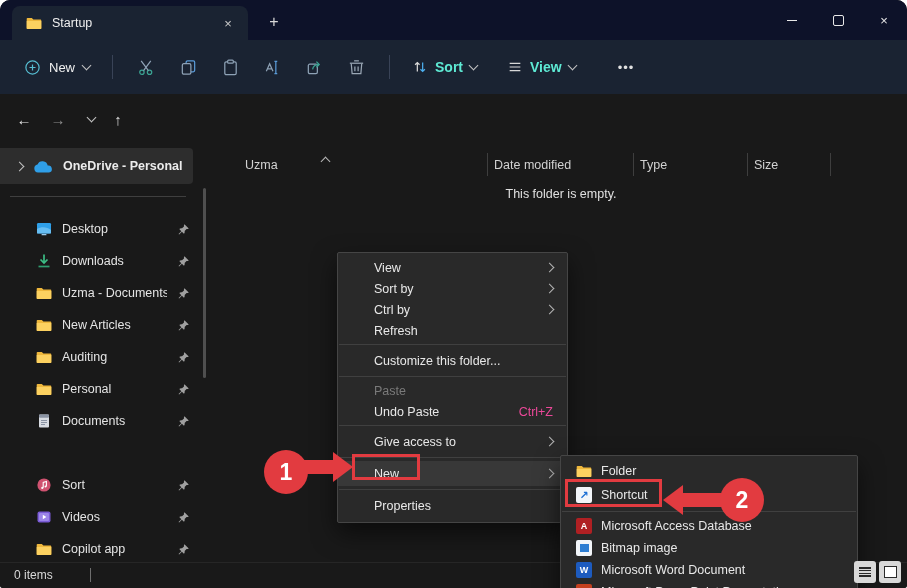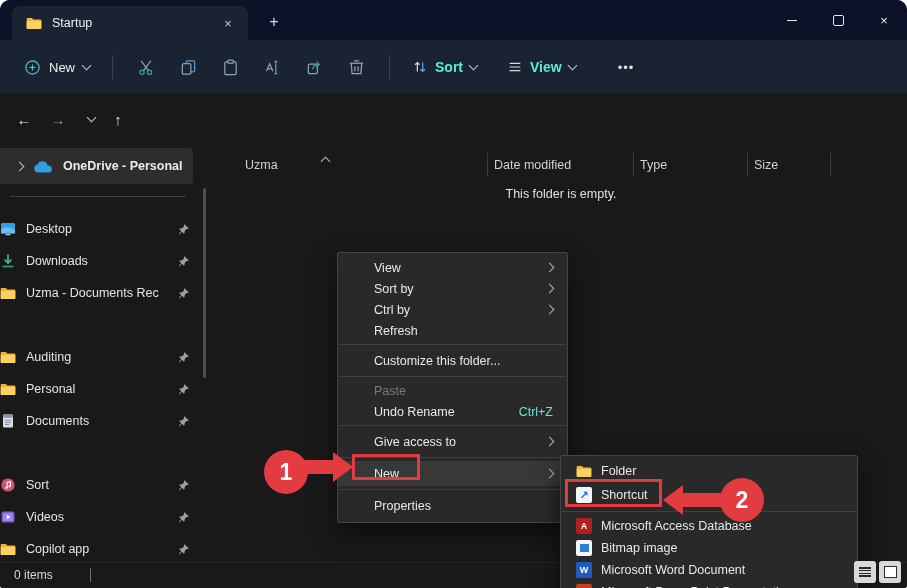--- a/index.html
+++ b/index.html
@@ -39,21 +39,21 @@
   .addr-spacer{flex:1;}
   .refresh-btn{position:absolute;left:514px;top:108px;width:30px;height:28px;display:flex;align-items:center;justify-content:center;border-radius:4px;}
   .searchbox{position:absolute;left:552px;top:106px;width:343px;height:31px;background:#1f1f1f;border:1px solid #3a3a3a;border-bottom-color:#555;border-radius:4px;box-sizing:border-box;display:flex;align-items:center;padding:0 10px;}
   .searchbox input{flex:1;background:transparent;border:none;outline:none;color:#cfcfcf;font-size:12.5px;font-family:inherit;}
   .searchbox input::placeholder{color:#8f8f8f;}
   
   .sidebar{position:absolute;left:0;top:145px;width:215px;bottom:25px;background:#191919;}
   .onedrive-row{position:absolute;left:0;top:3px;width:193px;height:36px;background:#2d2d2d;border-radius:0 4px 4px 0;display:flex;align-items:center;padding-left:16px;box-sizing:border-box;gap:10px;}
   .onedrive-label{color:#ececec;font-weight:bold;}
   .side-div{position:absolute;left:10px;top:51px;width:176px;height:1px;background:#3f3f3f;}
-  .side-row{position:absolute;left:0;width:196px;height:30px;display:flex;align-items:center;box-sizing:border-box;gap:10px;border-radius:4px;}
+  .side-row{position:absolute;left:0;width:196px;height:30px;display:flex;align-items:center;padding-left:36px;box-sizing:border-box;gap:10px;border-radius:4px;}
   .side-label{color:#e4e4e4;white-space:nowrap;overflow:hidden;flex:1;}
   .pin{margin-right:6px;flex:none;}
   .side-scrollbar{position:absolute;left:203px;top:43px;width:3px;height:190px;background:#4f4f4f;border-radius:2px;}
   
   .main{position:absolute;left:215px;top:145px;right:0;bottom:25px;background:#191919;}
   .hdr-cell{position:absolute;top:5px;height:30px;display:flex;align-items:center;padding-left:7px;box-sizing:border-box;color:#d2d2d2;font-size:12.5px;}
   .hdr-divider{position:absolute;top:8px;width:1px;height:23px;background:#3e3e3e;}
   .hdr-sort-chev{position:absolute;left:107px;top:8px;border-color:#b8b8b8;}
   .empty-msg{position:absolute;left:0;top:42px;width:100%;text-align:center;color:#e0e0e0;font-size:12.5px;}
   
@@ -66,21 +66,21 @@
   .vb-lines{width:12px;height:10px;display:flex;flex-direction:column;justify-content:space-between;}
   .vb-lines i{height:1.6px;background:#2a2a2a;display:block;}
   .vb-frame{width:11px;height:10px;border:1.6px solid #2a2a2a;background:#fff;}
   
   .ctx{position:absolute;left:337px;top:252px;width:231px;background:#292929;border:1px solid #454545;border-radius:2px;box-shadow:0 10px 24px rgba(0,0,0,.55);z-index:20;padding:4px 0;box-sizing:border-box;}
   .mi{height:21px;display:flex;align-items:center;padding:0 14px 0 36px;color:#e8e8e8;position:relative;}
   .mi-lg{height:25px;}
   .mi-disabled{color:#7a7a7a;}
   .mi-hl{background:rgba(255,255,255,.07);}
   .mi .mlabel{flex:1;white-space:nowrap;}
-  .mi .mshort{color:#5eead4;}
+  .mi .mshort{color:#ec4899;}
   .mi .chev{border-color:#b4b4b4;}
   .msep{height:1px;background:#404040;margin:3px 1px;}
   
   .submenu{position:absolute;left:560px;top:455px;width:298px;background:#292929;border:1px solid #454545;border-radius:2px;box-shadow:0 10px 24px rgba(0,0,0,.55);z-index:30;padding:4px 0;box-sizing:border-box;}
   .smi{height:22px;display:flex;align-items:center;padding:0 12px 0 15px;gap:9px;color:#e8e8e8;}
   .smi-lg{height:26px;}
   .file-badge{width:16px;height:16px;border-radius:2px;display:flex;align-items:center;justify-content:center;font-size:10px;font-weight:bold;flex:none;}
   .badge-shortcut{background:#f2f5f9;color:#1d6fd4;font-size:11px;}
   .badge-access{background:#b02023;color:#fff;font-size:9px;}
   .badge-bitmap{background:#f2f5f9;position:relative;}
@@ -302,20 +302,34 @@
             <path d="M.7 6h14.6v7.2c0 .5-.3.8-.8.8H1.5c-.5 0-.8-.3-.8-.8z" fill="#fcd160"></path>
           </svg>
         </span>
       <span class="side-label">Uzma - Documents Rec</span>
       <span class="pin">
           <svg width="13" height="13" viewBox="0 0 16 16">
             <path d="M9.2 1.6 14.4 6.8c-.7.7-1.7.9-2.6.6L9.4 9.8c.3 1.2 0 2.5-.9 3.4L6 10.7 2.6 14.1l-.7-.7L5.3 10 2.8 7.5c.9-.9 2.2-1.2 3.4-.9l2.4-2.4c-.3-.9-.1-1.9.6-2.6z" fill="#a0a0a0"></path>
           </svg>
         </span>
     </div>
+    <div class="side-row" style="top:165px">
+      <span>
+          <svg width="16" height="16" viewBox="0 0 16 16">
+            <path d="M1.5 3h4.3l1.6 1.6h7.1c.5 0 .8.3.8.8v7.8c0 .5-.3.8-.8.8H1.5c-.5 0-.8-.3-.8-.8V3.8c0-.5.3-.8.8-.8z" fill="#eeb73c"></path>
+            <path d="M.7 6h14.6v7.2c0 .5-.3.8-.8.8H1.5c-.5 0-.8-.3-.8-.8z" fill="#fcd160"></path>
+          </svg>
+        </span>
+      <span class="side-label">New Articles</span>
+      <span class="pin">
+          <svg width="13" height="13" viewBox="0 0 16 16">
+            <path d="M9.2 1.6 14.4 6.8c-.7.7-1.7.9-2.6.6L9.4 9.8c.3 1.2 0 2.5-.9 3.4L6 10.7 2.6 14.1l-.7-.7L5.3 10 2.8 7.5c.9-.9 2.2-1.2 3.4-.9l2.4-2.4c-.3-.9-.1-1.9.6-2.6z" fill="#a0a0a0"></path>
+          </svg>
+        </span>
+    </div>
     <div class="side-row" style="top:197px">
       <span>
           <svg width="16" height="16" viewBox="0 0 16 16">
             <path d="M1.5 3h4.3l1.6 1.6h7.1c.5 0 .8.3.8.8v7.8c0 .5-.3.8-.8.8H1.5c-.5 0-.8-.3-.8-.8V3.8c0-.5.3-.8.8-.8z" fill="#eeb73c"></path>
             <path d="M.7 6h14.6v7.2c0 .5-.3.8-.8.8H1.5c-.5 0-.8-.3-.8-.8z" fill="#fcd160"></path>
           </svg>
         </span>
       <span class="side-label">Auditing</span>
       <span class="pin">
           <svg width="13" height="13" viewBox="0 0 16 16">
@@ -455,21 +469,21 @@
       </div>
     <div class="msep"></div>
     <div class="mi mi-lg">
         <span class="mlabel">Customize this folder...</span>
       </div>
     <div class="msep"></div>
     <div class="mi mi-disabled">
         <span class="mlabel">Paste</span>
       </div>
     <div class="mi">
-        <span class="mlabel">Undo Rename</span>
+        <span class="mlabel">Undo Paste</span>
         <span class="mshort">Ctrl+Z</span>
       </div>
     <div class="msep"></div>
     <div class="mi mi-lg">
         <span class="mlabel">Give access to</span>
         <span class="chev chev-right"></span>
       </div>
     <div class="msep"></div>
     <div class="mi mi-lg mi-hl">
         <span class="mlabel">New</span>

